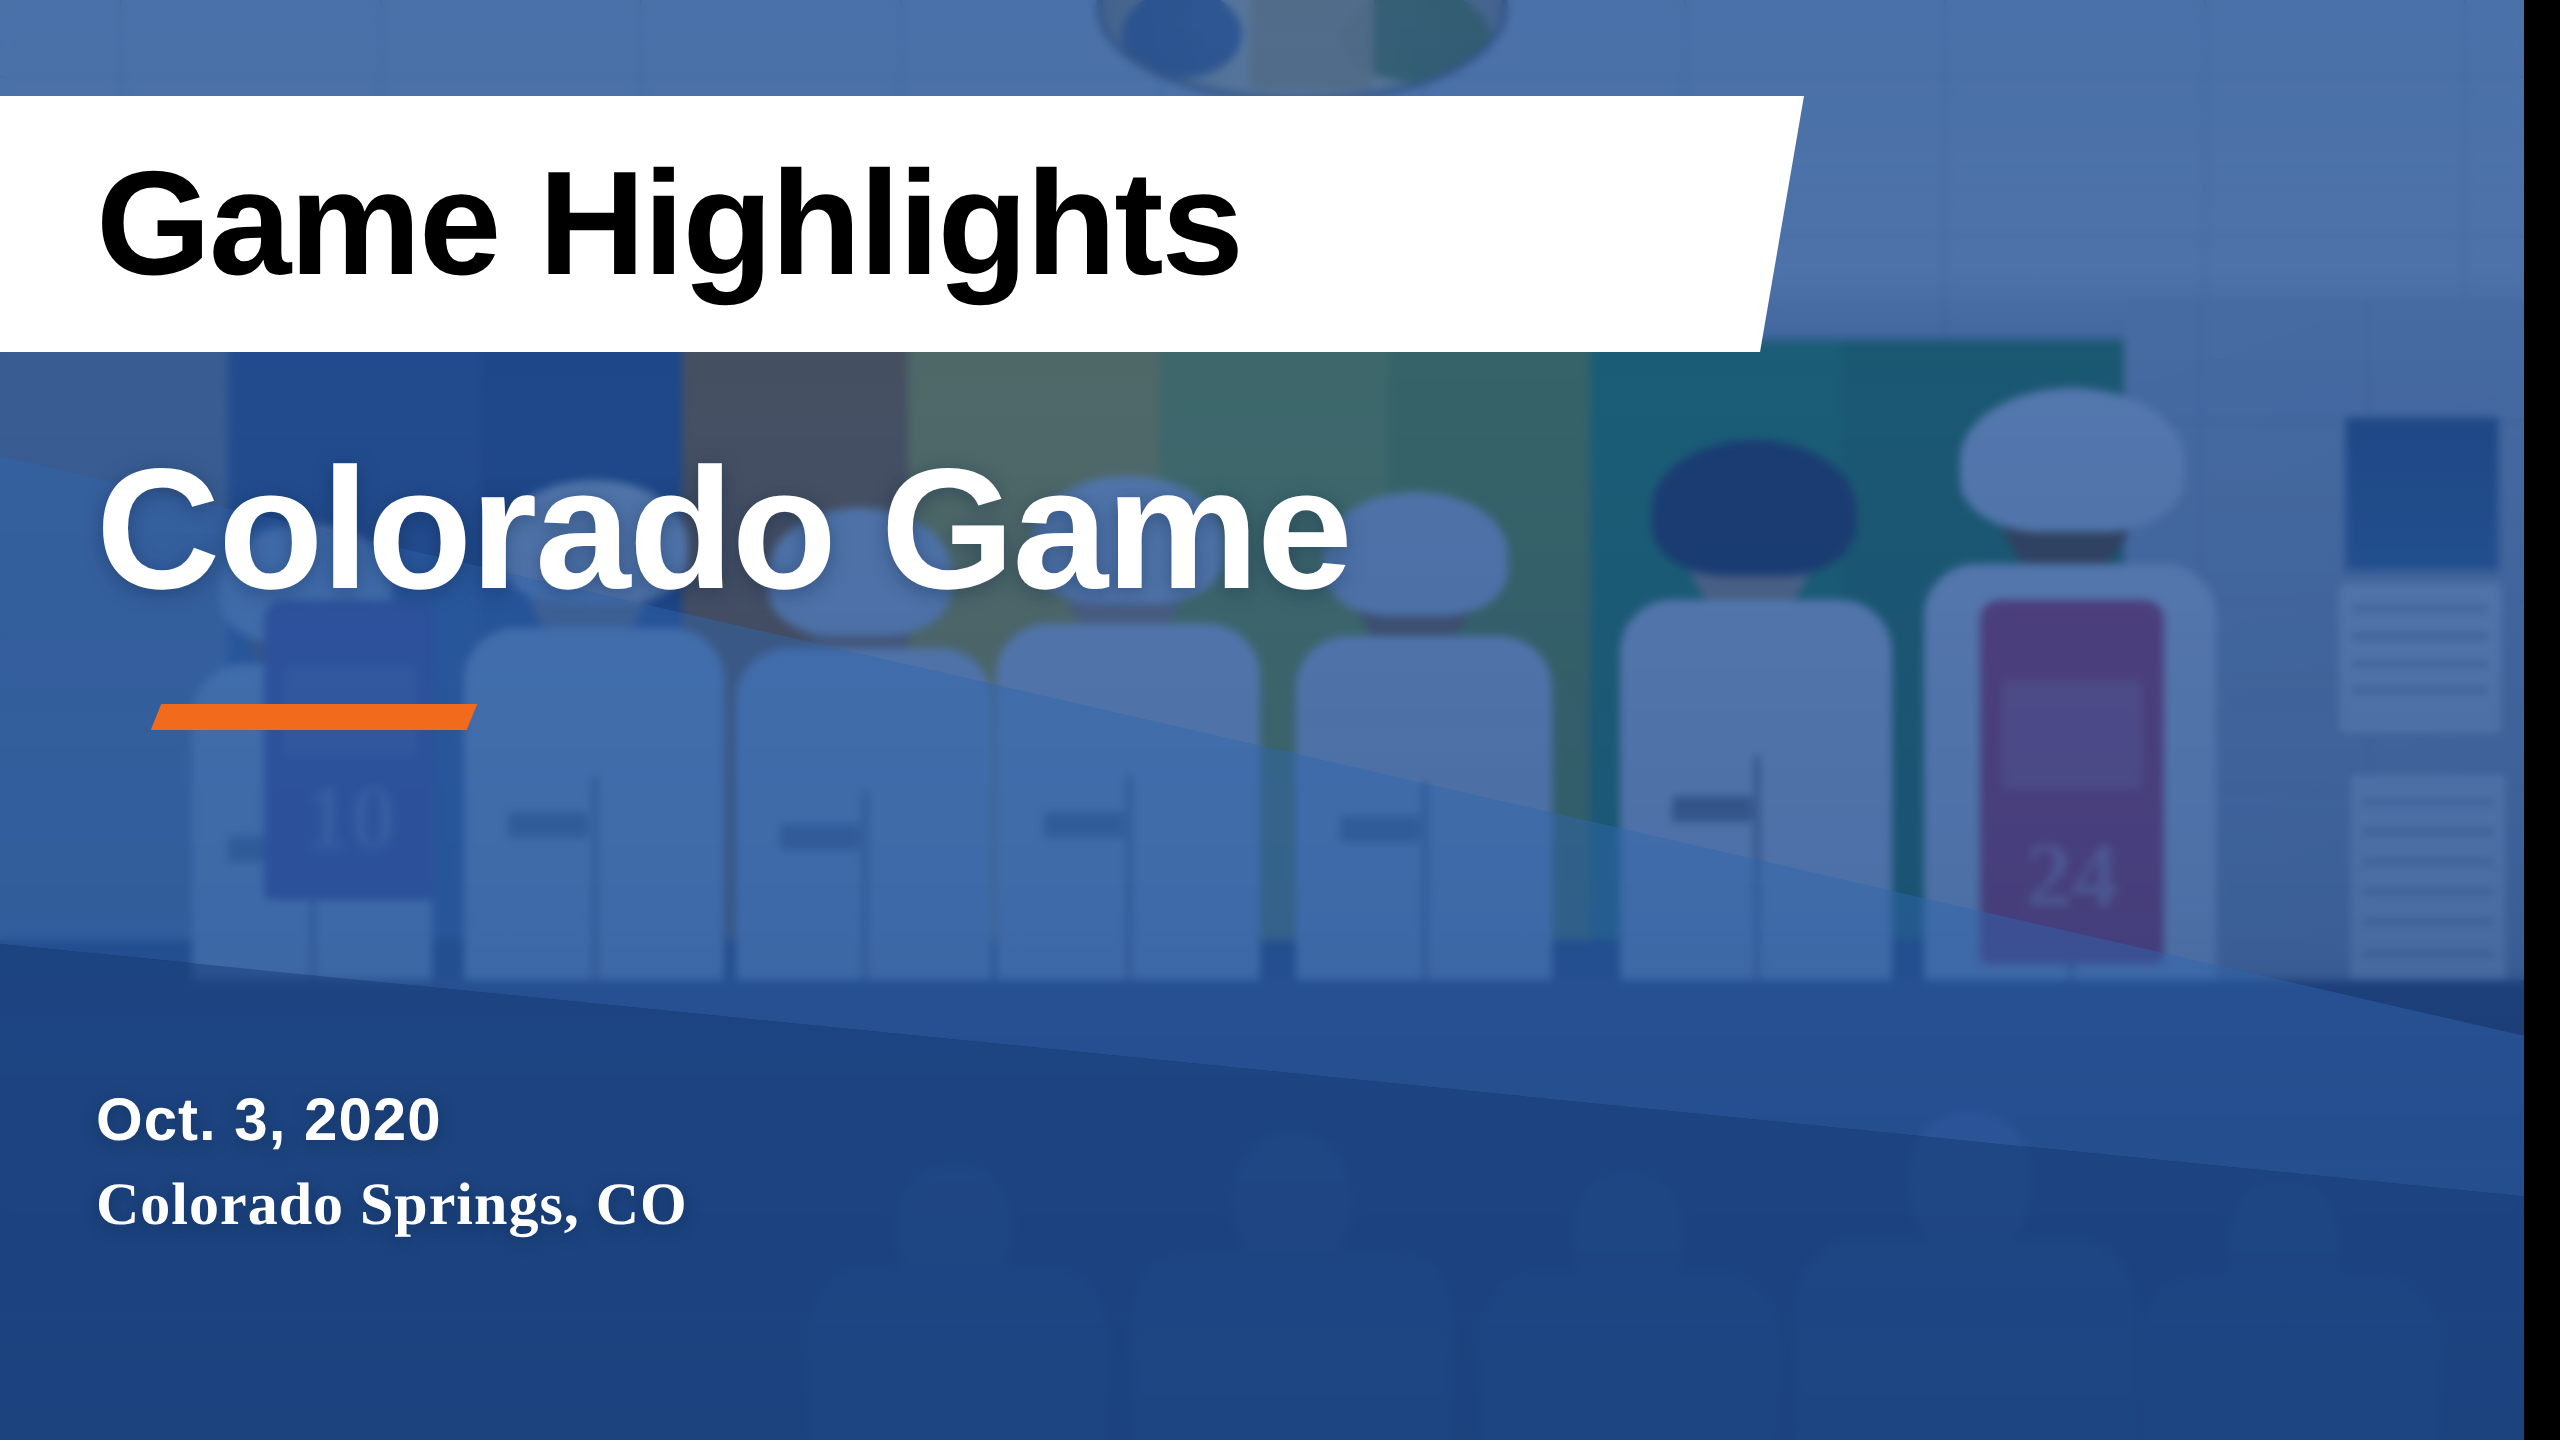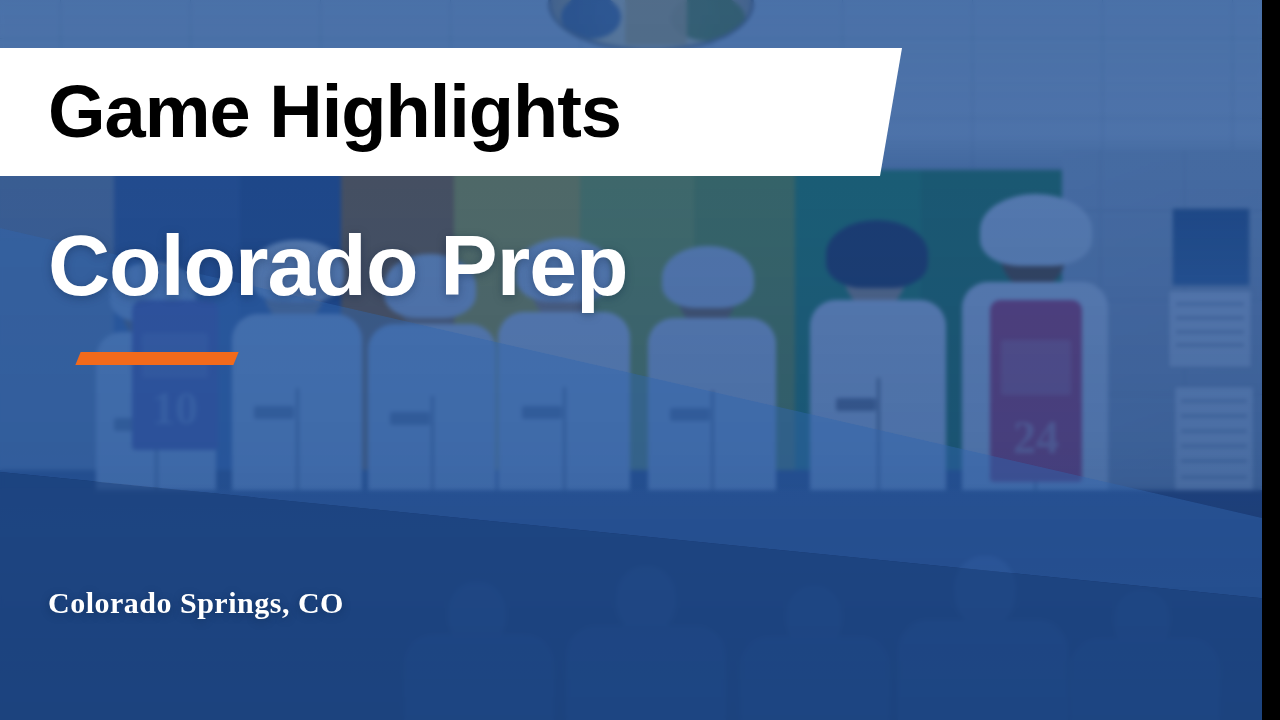--- a/index.html
+++ b/index.html
@@ -289,18 +289,19 @@
 
   <div class="band b0"></div>
   <div class="band b1"></div>
   <div class="band b2"></div>
 
   <div class="banner">
     <div class="banner-title">Game Highlights</div>
   </div>
 
   <div class="content">
-    <div class="team team-home">Colorado Prep</div>
+    <div class="team team-home">Colorado Game</div>
     <div class="divider"></div>
+    <div class="meta meta-date">Oct. 3, 2020</div>
     <div class="meta meta-loc">Colorado Springs, CO</div>
   </div>
 
 </div>
 
 </body></html>

